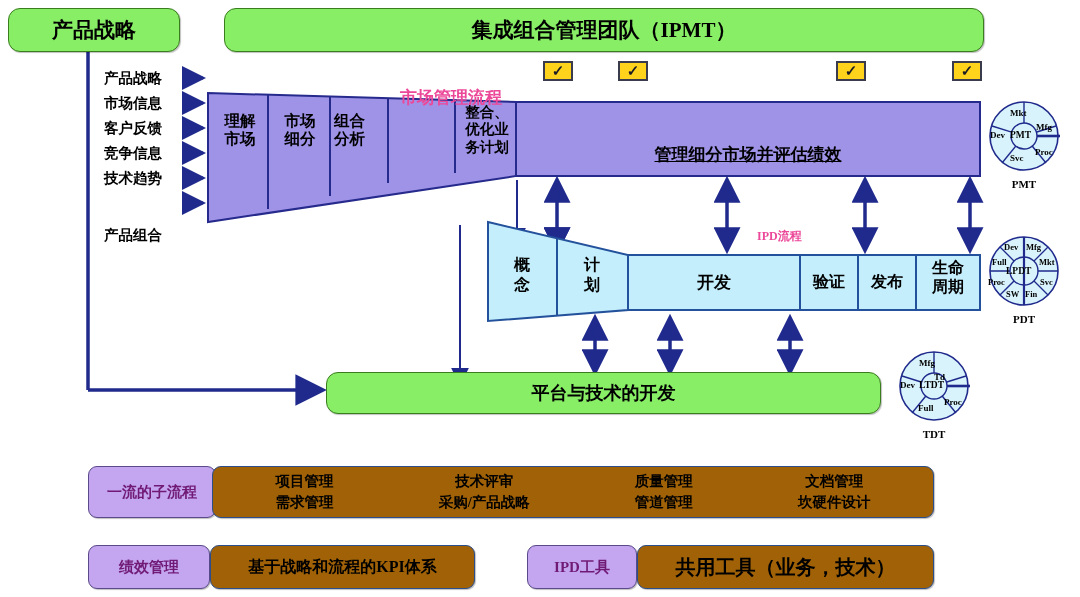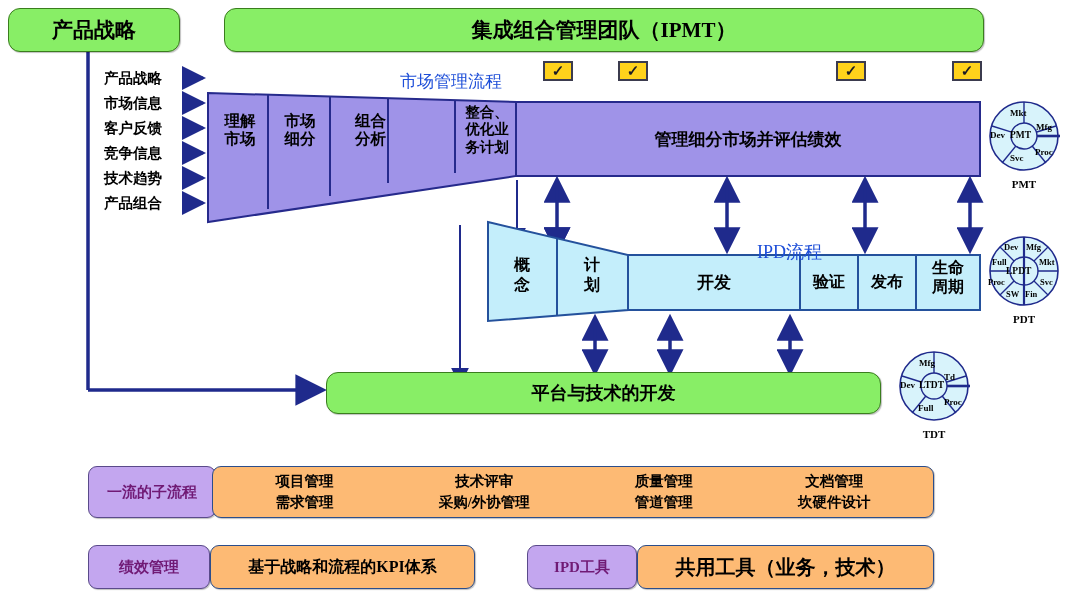--- a/index.html
+++ b/index.html
@@ -25,28 +25,28 @@
   
   .purplebox{
     background:#c3a6ef;
     border:1px solid #5a4a8a;
     border-radius:9px;
     display:flex;align-items:center;justify-content:center;
     font-weight:bold;color:#701a75;
     box-shadow:1px 1px 1px rgba(0,0,0,.25);
   }
   .bluebox{
-    background:#fdba74;
+    background:#a16207;
     border:1px solid #2b4e8c;
     border-radius:9px;
     display:flex;align-items:center;justify-content:center;
     font-weight:bold;color:#000;
     box-shadow:1px 1px 1px rgba(0,0,0,.25);
   }
-  .label{color:#1d4ed8;font-weight:normal;white-space:nowrap;}
+  .label{color:#ec4899;font-weight:bold;white-space:nowrap;margin-top:16px;}
   .chkbox{
     background:#ffd21b;border:2px solid #3b3b4e;
     display:flex;align-items:center;justify-content:center;
     color:#1b1b24;font-size:15px;font-weight:bold;line-height:1;
   }
   .inlbl{font-weight:bold;font-size:14.5px;white-space:nowrap;color:#000;}
   svg{position:absolute;left:0;top:0;overflow:visible;}
   .wheel-cap{font-family:"Liberation Serif",serif;font-weight:bold;font-size:11px;
     text-align:center;color:#000;}
 </style>
@@ -137,61 +137,61 @@
   <div class="abs greenbox" style="left:224px;top:8px;width:760px;height:44px;font-size:21px;">
     <span>集成组合管理团队（IPMT）</span>
   </div>
 
   <div class="abs" style="left:104px;top:66px;">
     <div class="inlbl" style="height:25px;line-height:25px;">产品战略</div>
     <div class="inlbl" style="height:25px;line-height:25px;">市场信息</div>
     <div class="inlbl" style="height:25px;line-height:25px;">客户反馈</div>
     <div class="inlbl" style="height:25px;line-height:25px;">竞争信息</div>
     <div class="inlbl" style="height:25px;line-height:25px;">技术趋势</div>
-    <div class="inlbl" style="height:25px;line-height:25px;">产品组合</div>
+    <div class="inlbl" style="height:25px;line-height:25px;margin-top:32px;">产品组合</div>
   </div>
 
   <div class="abs label" style="left:400px;top:70px;font-size:17px;">市场管理流程</div>
 
   <div class="abs" style="left:214px;top:112px;width:52px;text-align:center;font-size:15.5px;font-weight:bold;line-height:1.18;">
     <div>理解</div>
     <div>市场</div>
   </div>
   <div class="abs" style="left:274px;top:112px;width:52px;text-align:center;font-size:15.5px;font-weight:bold;line-height:1.18;">
     <div>市场</div>
     <div>细分</div>
   </div>
-  <div class="abs" style="left:334px;top:112px;width:52px;text-align:right;font-size:15.5px;font-weight:bold;line-height:1.18;">
+  <div class="abs" style="left:334px;top:112px;width:52px;text-align:left;font-size:15.5px;font-weight:bold;line-height:1.18;">
     <div>组合</div>
     <div>分析</div>
   </div>
   <div class="abs" style="left:457px;top:104px;width:60px;text-align:center;font-size:14.5px;font-weight:bold;line-height:1.2;">
     <div>整合、</div>
     <div>优化业</div>
     <div>务计划</div>
   </div>
 
-  <div class="abs" style="left:516px;top:102px;width:464px;height:74px;display:flex;align-items:center;justify-content:center;font-size:17px;font-weight:bold;">
+  <div class="abs" style="left:516px;top:117px;width:464px;height:74px;display:flex;align-items:center;justify-content:center;font-size:17px;font-weight:bold;text-decoration:underline;">
     <span>管理细分市场并评估绩效</span>
   </div>
 
   <div class="abs chkbox" style="left:543px;top:61px;width:30px;height:20px;">
     <span>✓</span>
   </div>
   <div class="abs chkbox" style="left:618px;top:61px;width:30px;height:20px;">
     <span>✓</span>
   </div>
   <div class="abs chkbox" style="left:836px;top:61px;width:30px;height:20px;">
     <span>✓</span>
   </div>
   <div class="abs chkbox" style="left:952px;top:61px;width:30px;height:20px;">
     <span>✓</span>
   </div>
 
-  <div class="abs label" style="left:757px;top:240px;font-size:18px;">IPD流程</div>
+  <div class="abs label" style="left:757px;top:212px;font-size:12px;">IPD流程</div>
 
   <div class="abs" style="left:498px;top:255px;width:48px;text-align:center;font-size:16px;font-weight:bold;line-height:1.25;">
     <div>概</div>
     <div>念</div>
   </div>
   <div class="abs" style="left:568px;top:255px;width:48px;text-align:center;font-size:16px;font-weight:bold;line-height:1.25;">
     <div>计</div>
     <div>划</div>
   </div>
   <div class="abs" style="left:628px;top:255px;width:172px;height:55px;display:flex;align-items:center;justify-content:center;font-size:17px;font-weight:bold;">
@@ -269,39 +269,39 @@
         <line x1="36" y1="36" x2="36" y2="2"></line>
         <line x1="36" y1="36" x2="68" y2="26"></line>
         <line x1="36" y1="36" x2="58" y2="63"></line>
         <line x1="36" y1="36" x2="14" y2="63"></line>
         <line x1="36" y1="36" x2="4" y2="26"></line>
       </g>
       <circle cx="36" cy="36" r="13" fill="#d8f3fb" stroke="#1f2a8c" stroke-width="1.4"></circle>
       <line x1="49" y1="36" x2="72" y2="36" stroke="#1f2a8c" stroke-width="2.6"></line>
     </svg>
     <div class="abs" style="left:21px;top:8px;font-size:9px;font-weight:bold;">Mfg</div>
-    <div class="abs" style="left:46px;top:22px;font-size:9px;font-weight:bold;">Td</div>
+    <div class="abs" style="left:36px;top:22px;font-size:9px;font-weight:bold;">Td</div>
     <div class="abs" style="left:46px;top:47px;font-size:9px;font-weight:bold;">Proc</div>
     <div class="abs" style="left:20px;top:53px;font-size:9px;font-weight:bold;">Full</div>
     <div class="abs" style="left:2px;top:30px;font-size:9px;font-weight:bold;">Dev</div>
     <div class="abs" style="left:21px;top:30px;font-size:9.5px;font-weight:bold;">LTDT</div>
     <div class="abs wheel-cap" style="left:0;top:78px;width:72px;">TDT</div>
   </div>
 
   <div class="abs purplebox" style="left:88px;top:466px;width:128px;height:52px;font-size:15px;">
     <span>一流的子流程</span>
   </div>
   <div class="abs bluebox" style="left:212px;top:466px;width:722px;height:52px;justify-content:space-around;align-items:stretch;padding:4px 10px;">
     <div style="display:flex;flex-direction:column;justify-content:center;text-align:center;font-size:14.5px;line-height:1.45;">
       <span>项目管理</span>
       <span>需求管理</span>
     </div>
     <div style="display:flex;flex-direction:column;justify-content:center;text-align:center;font-size:14.5px;line-height:1.45;">
       <span>技术评审</span>
-      <span>采购/外协管理</span>
+      <span>采购/产品战略</span>
     </div>
     <div style="display:flex;flex-direction:column;justify-content:center;text-align:center;font-size:14.5px;line-height:1.45;">
       <span>质量管理</span>
       <span>管道管理</span>
     </div>
     <div style="display:flex;flex-direction:column;justify-content:center;text-align:center;font-size:14.5px;line-height:1.45;">
       <span>文档管理</span>
       <span>坎硬件设计</span>
     </div>
   </div>

